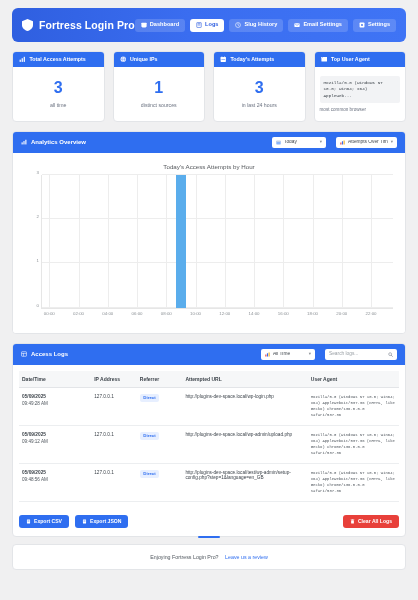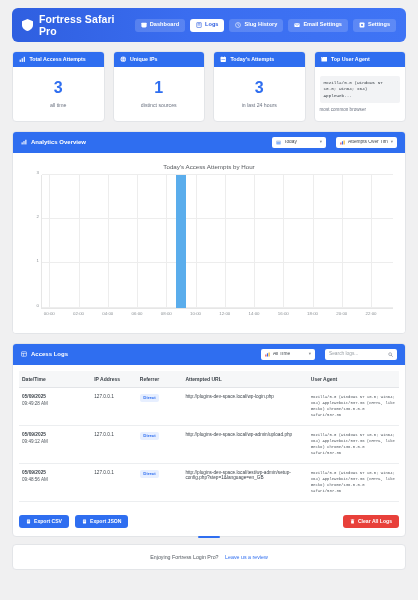--- a/index.html
+++ b/index.html
@@ -200,21 +200,21 @@
 
 <div class="page">
 
   <div class="topbar">
     <div class="brand">
       <span>
         <svg class="shield" viewBox="0 0 24 26">
             <path d="M12 0 L24 5 V13 C24 20 18 24.5 12 26 C6 24.5 0 20 0 13 V5 Z" fill="#ffffff"></path>
           </svg>
       </span>
-      <span class="brand-title">Fortress Safari Pro</span>
+      <span class="brand-title">Fortress Login Pro</span>
     </div>
     <div class="nav">
       <div class="nav-item">
         <span>
           <svg class="nav-ico" viewBox="0 0 16 16">
               <rect x="1" y="2" width="14" height="11" rx="1.5" fill="currentColor"></rect>
               <rect x="3" y="14" width="10" height="1.4" rx=".7" fill="currentColor"></rect>
             </svg>
         </span>
         <span>Dashboard</span>

